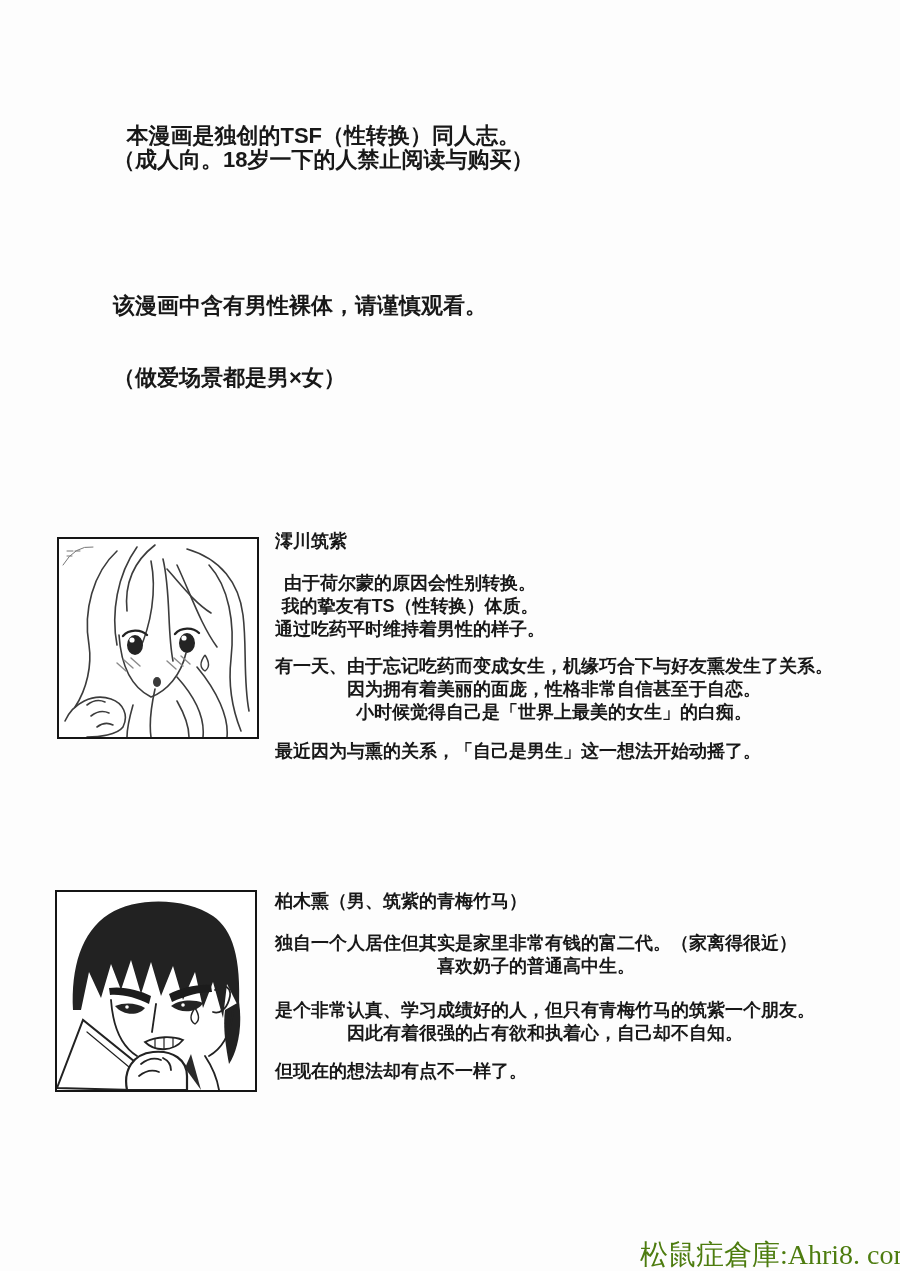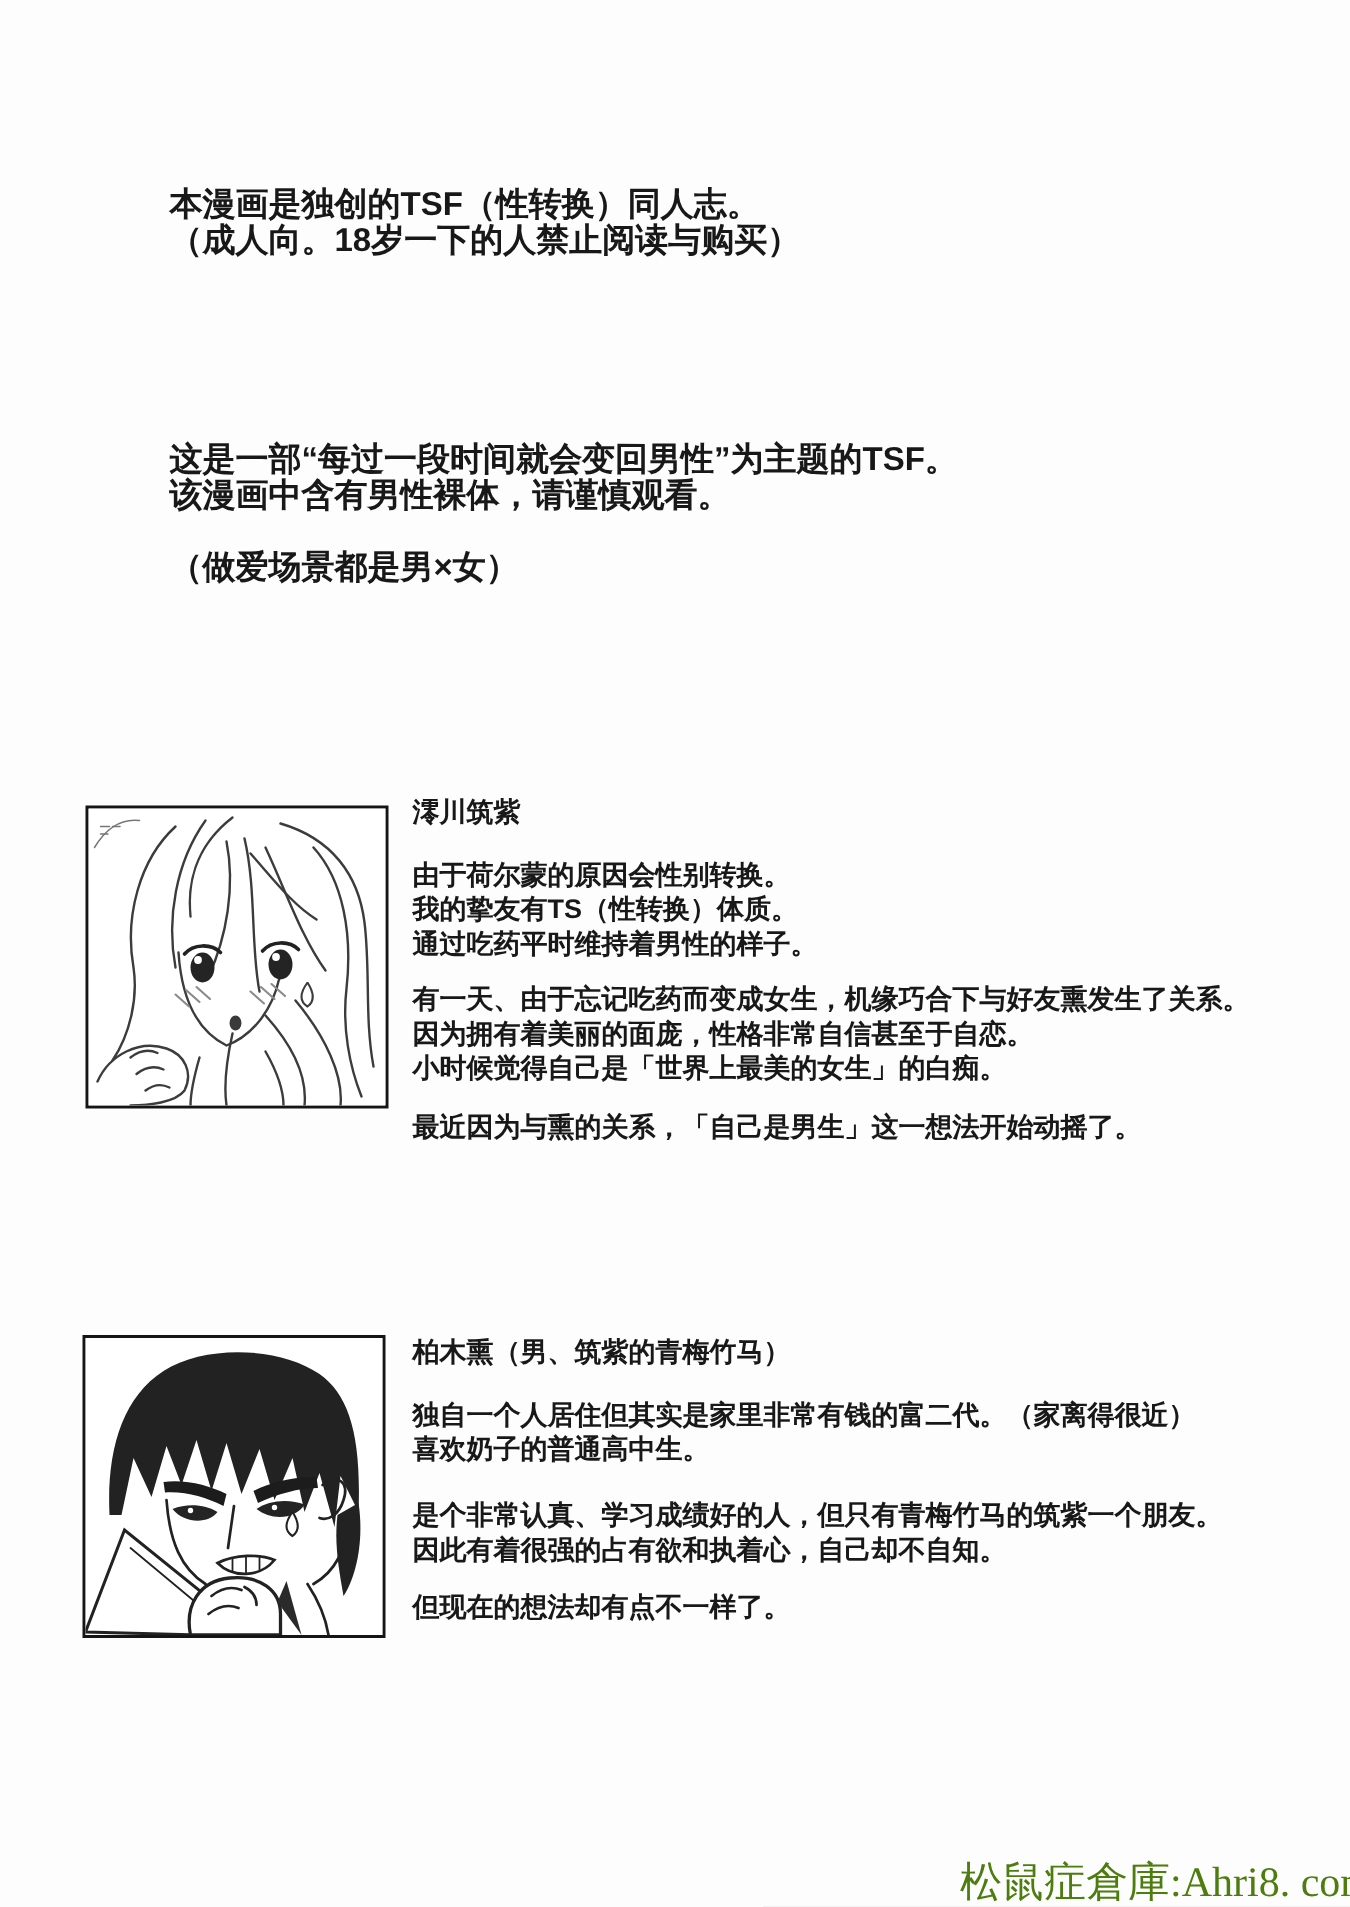--- a/index.html
+++ b/index.html
@@ -1,20 +1,21 @@
 <!DOCTYPE html>
 <html><head>
 <meta charset="utf-8">
 <style>
   html,body { margin:0; padding:0; background:#e8e8e8; }
   #page {
     position:relative; width:900px; height:1271px;
     background:#fdfdfd; overflow:hidden;
     font-family:"Liberation Sans","DejaVu Sans",sans-serif;
     color:#181818;
+    text-align:center;
   }
   .txtblock { position:absolute; font-weight:700; }
   .intro-para  { left:113px; font-size:22px; line-height:24px; }
   .char-para   { left:275px; font-size:18px; line-height:23px; }
   .char-name   { left:275px; font-size:18px; line-height:23px; }
   .line { white-space:nowrap; }
   .portrait-frame {
     position:absolute; width:198px; height:198px;
     border:2px solid #151515; background:#ffffff; box-sizing:content-box;
   }
@@ -30,21 +31,20 @@
 </head>
 <body>
 
 <div id="page">
 
   <div class="txtblock intro-para" style="top:124px">
     <div class="line">本漫画是独创的TSF（性转换）同人志。</div>
     <div class="line">（成人向。18岁一下的人禁止阅读与购买）</div>
   </div>
   <div class="txtblock intro-para" style="top:294px">
-    <div class="line">这是一部“每过一段时间就会变回男性”为主题的TSF。</div>
     <div class="line">该漫画中含有男性裸体，请谨慎观看。</div>
   </div>
   <div class="txtblock intro-para" style="top:366px">
     <div class="line">（做爱场景都是男×女）</div>
   </div>
 
   <div class="portrait-frame" style="left:57px; top:537px">
     <svg viewBox="0 0 198 198">
       <rect x="0" y="0" width="198" height="198" fill="#ffffff"></rect>
       <path class="ln" style="stroke:#777;stroke-width:1" d="M4,26 Q16,6 34,8"></path>

